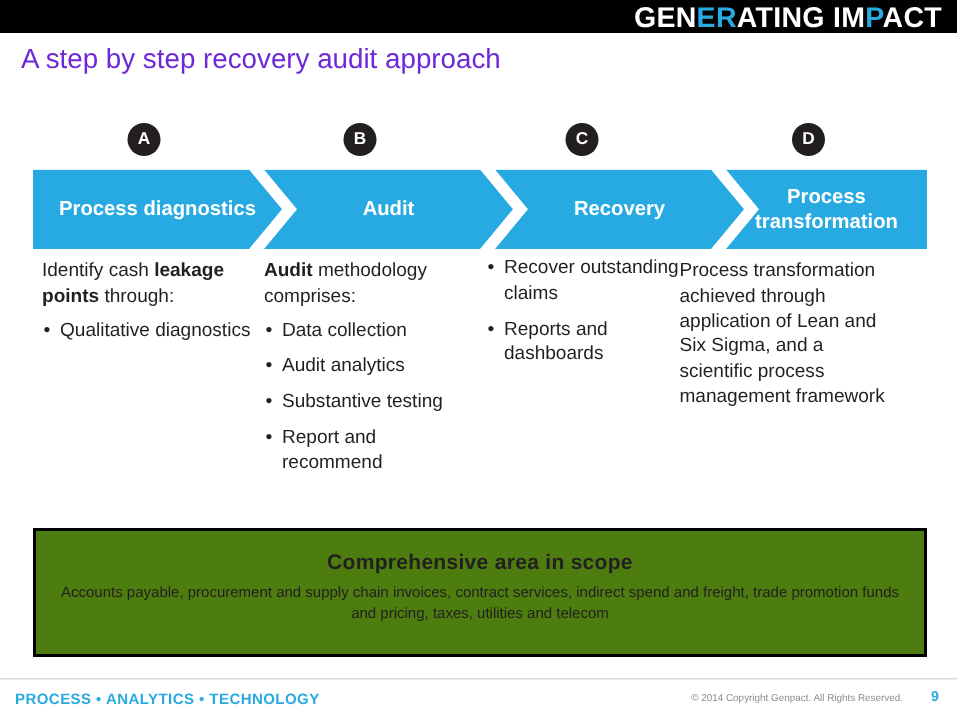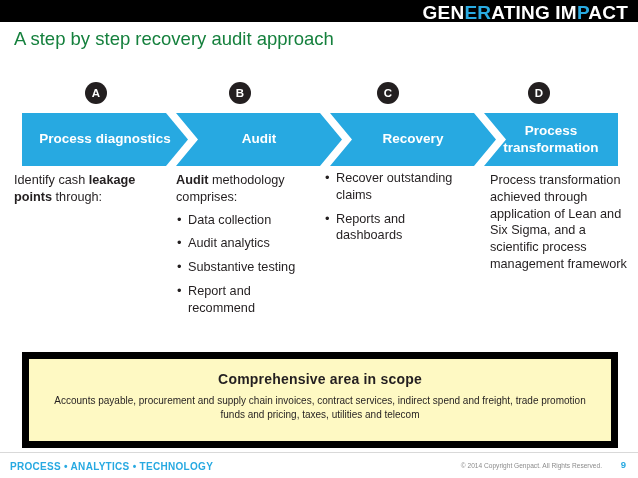--- a/index.html
+++ b/index.html
@@ -19,21 +19,21 @@
   .brand {
     position: absolute; right: 10px; top: 2px;
     font-size: 19px; font-weight: bold; letter-spacing: 0.2px;
     color: #ffffff; font-family: "Liberation Sans", sans-serif;
   }
   .brand .accent { color: #29abe2; }
 
   
   .slide-title {
     position: absolute; left: 14px; top: 28px;
-    font-size: 18.5px; color: #15803d; font-weight: normal;
+    font-size: 18.5px; color: #6d28d9; font-weight: normal;
   }
 
   
   .circle {
     position: absolute; top: 82px;
     width: 22px; height: 22px; border-radius: 50%;
     background: #231f20; color: #fff;
     font-size: 11.5px; font-weight: bold;
     display: flex; align-items: center; justify-content: center;
   }
@@ -59,22 +59,22 @@
   .col .bullets li {
     position: relative; padding-left: 12px; margin-bottom: 7px;
   }
   .col .bullets li::before {
     content: "•"; position: absolute; left: 1px; top: -1px; font-size: 13px;
   }
   .col b { font-weight: bold; }
 
   
   .scope-box {
-    position: absolute; left: 22px; top: 352px; width: 596px; height: 96px;
-    border: 7px solid #000000; background: #fef9c3;
+    position: absolute; left: 22px; top: 352px; width: 596px; height: 86px;
+    border: 2px solid #000000; background: #4d7c0f;
   }
   .scope-title {
     text-align: center; font-size: 14px; font-weight: bold; color: #231f20;
     margin-top: 12px; letter-spacing: 0.2px;
   }
   .scope-text {
     text-align: center; font-size: 10px; color: #231f20;
     margin-top: 7px; line-height: 1.35; padding: 0 14px;
   }
 
@@ -118,44 +118,45 @@
       <span>Audit</span>
     </div>
     <div class="chev last" style="left:462px; width:134px;">
       <span>Process transformation</span>
     </div>
     <div class="chev mid" style="left:308px; width:166px;">
       <span>Recovery</span>
     </div>
   </div>
 
-  <div class="col" style="left:14px; width:145px;">
+  <div class="col" style="left:28px; width:145px;">
     <p><span>Identify cash </span><b>leakage points</b><span> through:</span></p>
     <ul class="bullets">
+      <li>Qualitative diagnostics</li>
     </ul>
   </div>
 
   <div class="col" style="left:176px; width:142px;">
     <p><b>Audit</b><span> methodology comprises:</span></p>
     <ul class="bullets">
       <li>Data collection</li>
       <li>Audit analytics</li>
       <li>Substantive testing</li>
       <li>Report and recommend</li>
     </ul>
   </div>
 
   <div class="col" style="left:324px; width:140px; top:170px;">
     <ul class="bullets" style="margin-top:0;">
       <li>Recover outstanding claims</li>
       <li>Reports and dashboards</li>
     </ul>
   </div>
 
-  <div class="col" style="left:490px; width:145px;">
+  <div class="col" style="left:453px; width:145px;">
     <p>Process transformation achieved through application of Lean and Six Sigma, and a scientific process management framework</p>
   </div>
 
   <div class="scope-box">
     <div class="scope-title">Comprehensive area in scope</div>
     <div class="scope-text">Accounts payable, procurement and supply chain invoices, contract services, indirect spend and freight, trade promotion funds and pricing, taxes, utilities and telecom</div>
   </div>
 
   <div class="footer-rule"></div>
   <div class="footer-left">PROCESS • ANALYTICS • TECHNOLOGY</div>

